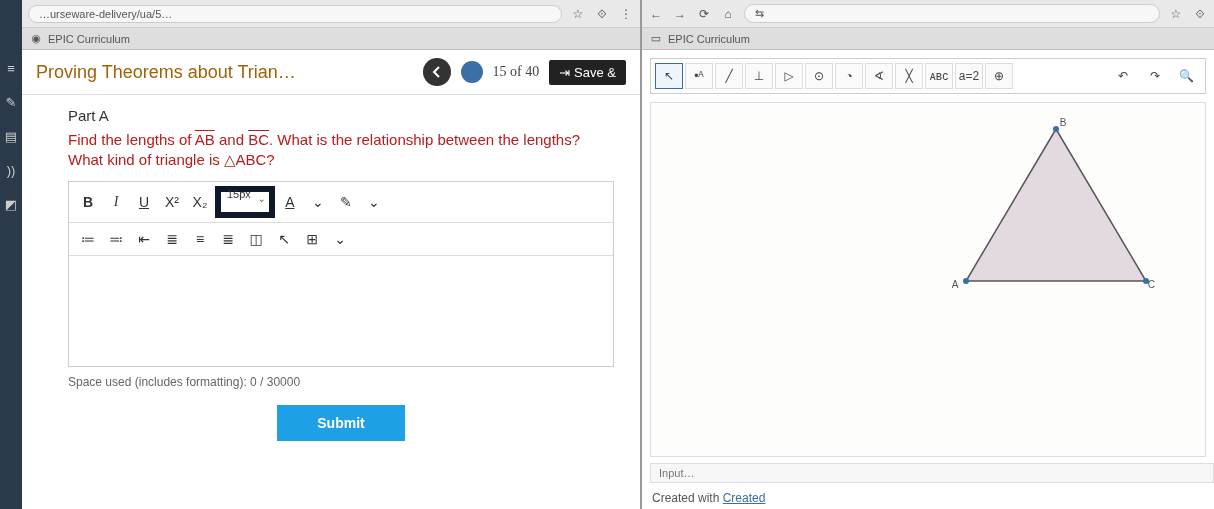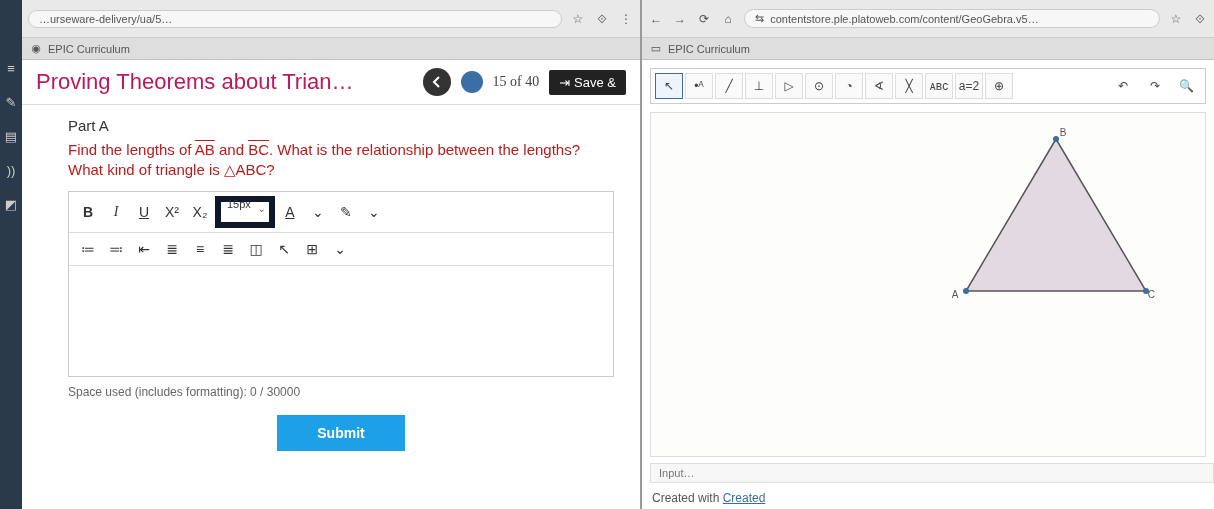--- a/index.html
+++ b/index.html
@@ -34,21 +34,21 @@
     position: relative;
     display:flex;flex-direction:column;
   }
   .window2 {
     flex: 1;
     background: #fff;
     display:flex;flex-direction:column;
   }
   
   .chrome {
-    height: 38px;
+    height: 28px;
     background: #e9e9e9;
     border-bottom:1px solid #ccc;
     display:flex;align-items:center;
     padding:0 6px;
     gap:8px;
     font-size:12px;
     color:#444;
   }
   .chrome .addr {
     flex:1;
@@ -72,21 +72,21 @@
   }
   .tabbar .favicon{width:12px;height:12px;display:inline-flex;align-items:center;justify-content:center;}
   
   .lesson-head {
     display:flex;align-items:center;
     padding:8px 14px;
     gap:10px;
     border-bottom:1px solid #ddd;
   }
   .lesson-title {
-    font-size:22px;color:#be185d;flex:1;
+    font-size:18px;color:#a16207;flex:1;
     white-space:nowrap;overflow:hidden;text-overflow:ellipsis;
   }
   .navcircle {
     width:28px;height:28px;border-radius:50%;
     background:#333;color:#fff;
     display:flex;align-items:center;justify-content:center;
     font-size:14px;
   }
   .dotblue {
     width:22px;height:22px;border-radius:50%;
@@ -247,21 +247,20 @@
 </div>
 
 <div class="window2">
   <div class="chrome">
     <span class="ci">←</span>
     <span class="ci">→</span>
     <span class="ci">⟳</span>
     <span class="ci">⌂</span>
     <div class="addr">
       <span>⇆</span>
-      <span>contentstore.ple.platoweb.com/content/GeoGebra.v5…</span>
     </div>
     <span class="ci">☆</span>
     <span class="ci">⟐</span>
   </div>
   <div class="tabbar">
     <span class="favicon">▭</span>
     <span>EPIC Curriculum</span>
   </div>
 
   <div class="gg-toolbar">

